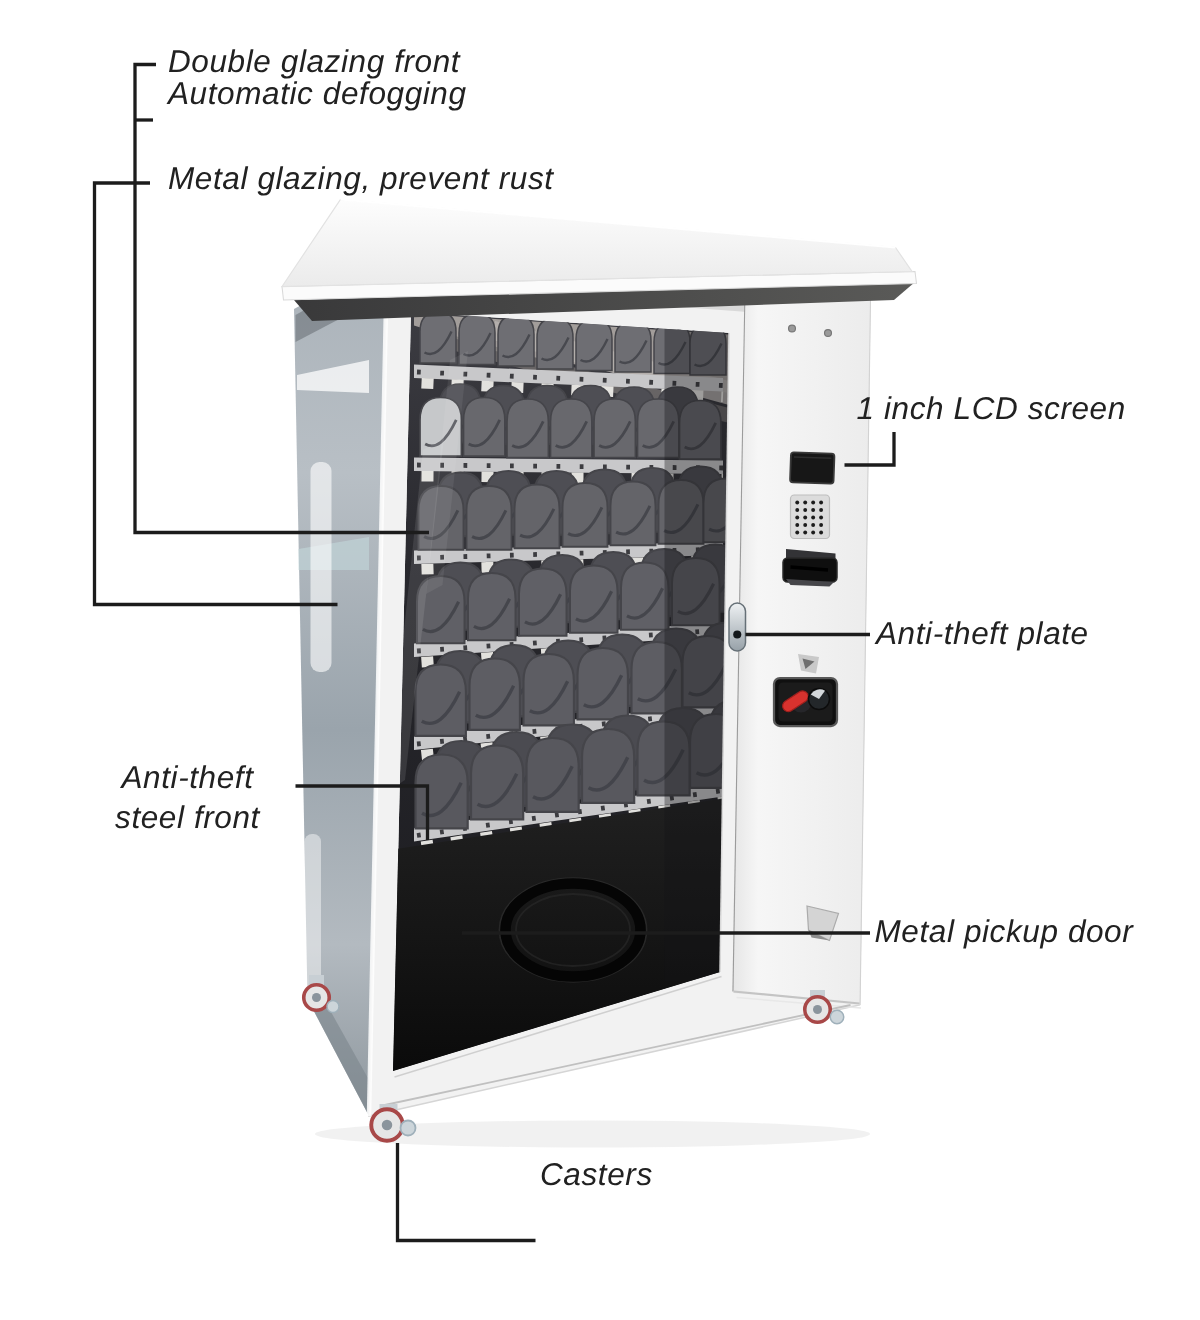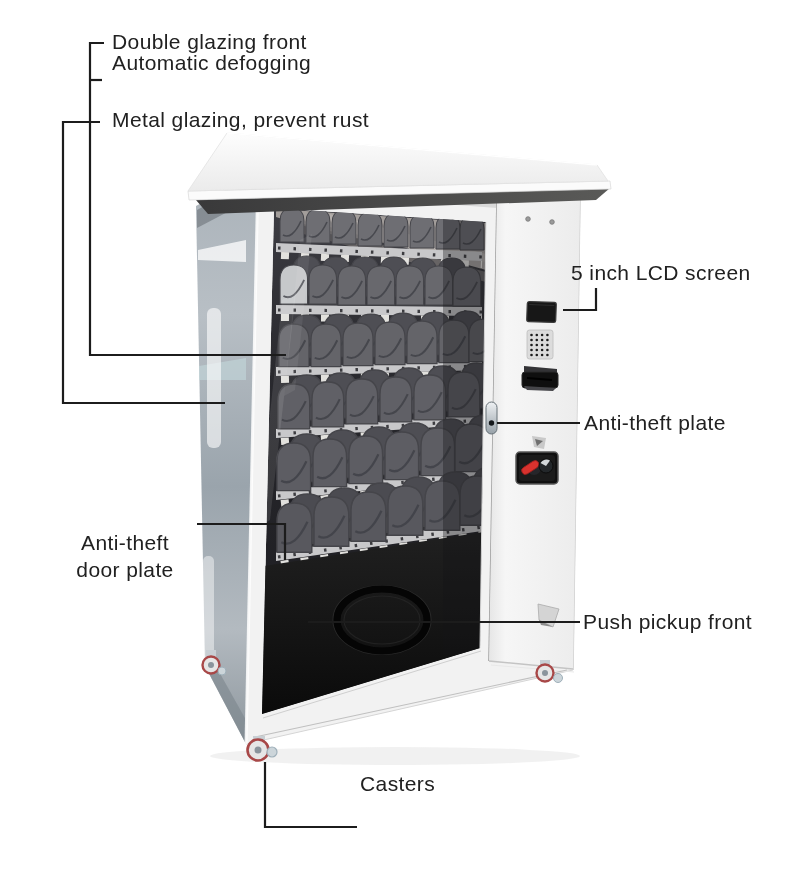--- a/index.html
+++ b/index.html
@@ -1,17 +1,17 @@
 <!DOCTYPE html>
 <html><head>
 <meta charset="utf-8">
 <style>
   html,body{margin:0;padding:0;background:#ffffff;}
   .canvas{position:relative;width:800px;height:880px;background:#ffffff;overflow:hidden;
-          font-family:"Liberation Sans",sans-serif;}
+          font-family:"Liberation Sans",sans-serif;font-style:italic;}
   .art{position:absolute;left:0;top:0;}
   .lbl{position:absolute;font-size:21px;line-height:24px;color:#212121;
        letter-spacing:.4px;white-space:nowrap;font-family:"Liberation Sans",sans-serif;}
   .lbl-stack{position:absolute;width:150px;text-align:center;font-size:21px;line-height:27px;
        color:#212121;letter-spacing:.4px;font-family:"Liberation Sans",sans-serif;}
   .lbl-stack span{display:block;}
 </style>
 </head>
 <body>
 
@@ -356,22 +356,22 @@
     <polyline points="580,423 497,423"></polyline>
     <polyline points="197,524 285,524 285,560"></polyline>
     <polyline points="580,622 308,622"></polyline>
     <polyline points="265,762 265,827 357,827"></polyline>
   </g>
 </svg>
 
 <div class="lbl" style="left:112px;top:30px">Double glazing front</div>
 <div class="lbl" style="left:112px;top:51px">Automatic defogging</div>
 <div class="lbl" style="left:112px;top:108px">Metal glazing, prevent rust</div>
-<div class="lbl" style="left:571px;top:261px">5 inch LCD screen</div>
+<div class="lbl" style="left:571px;top:261px">1 inch LCD screen</div>
 <div class="lbl" style="left:584px;top:411px">Anti-theft plate</div>
-<div class="lbl-stack" style="left:50px;top:529px">
+<div class="lbl-stack" style="left:50px;top:505px">
   <span>Anti-theft</span>
-  <span>door plate</span>
+  <span>steel front</span>
 </div>
-<div class="lbl" style="left:583px;top:610px">Push pickup front</div>
+<div class="lbl" style="left:583px;top:610px">Metal pickup door</div>
 <div class="lbl" style="left:360px;top:772px">Casters</div>
 
 </div>
 
 </body></html>

